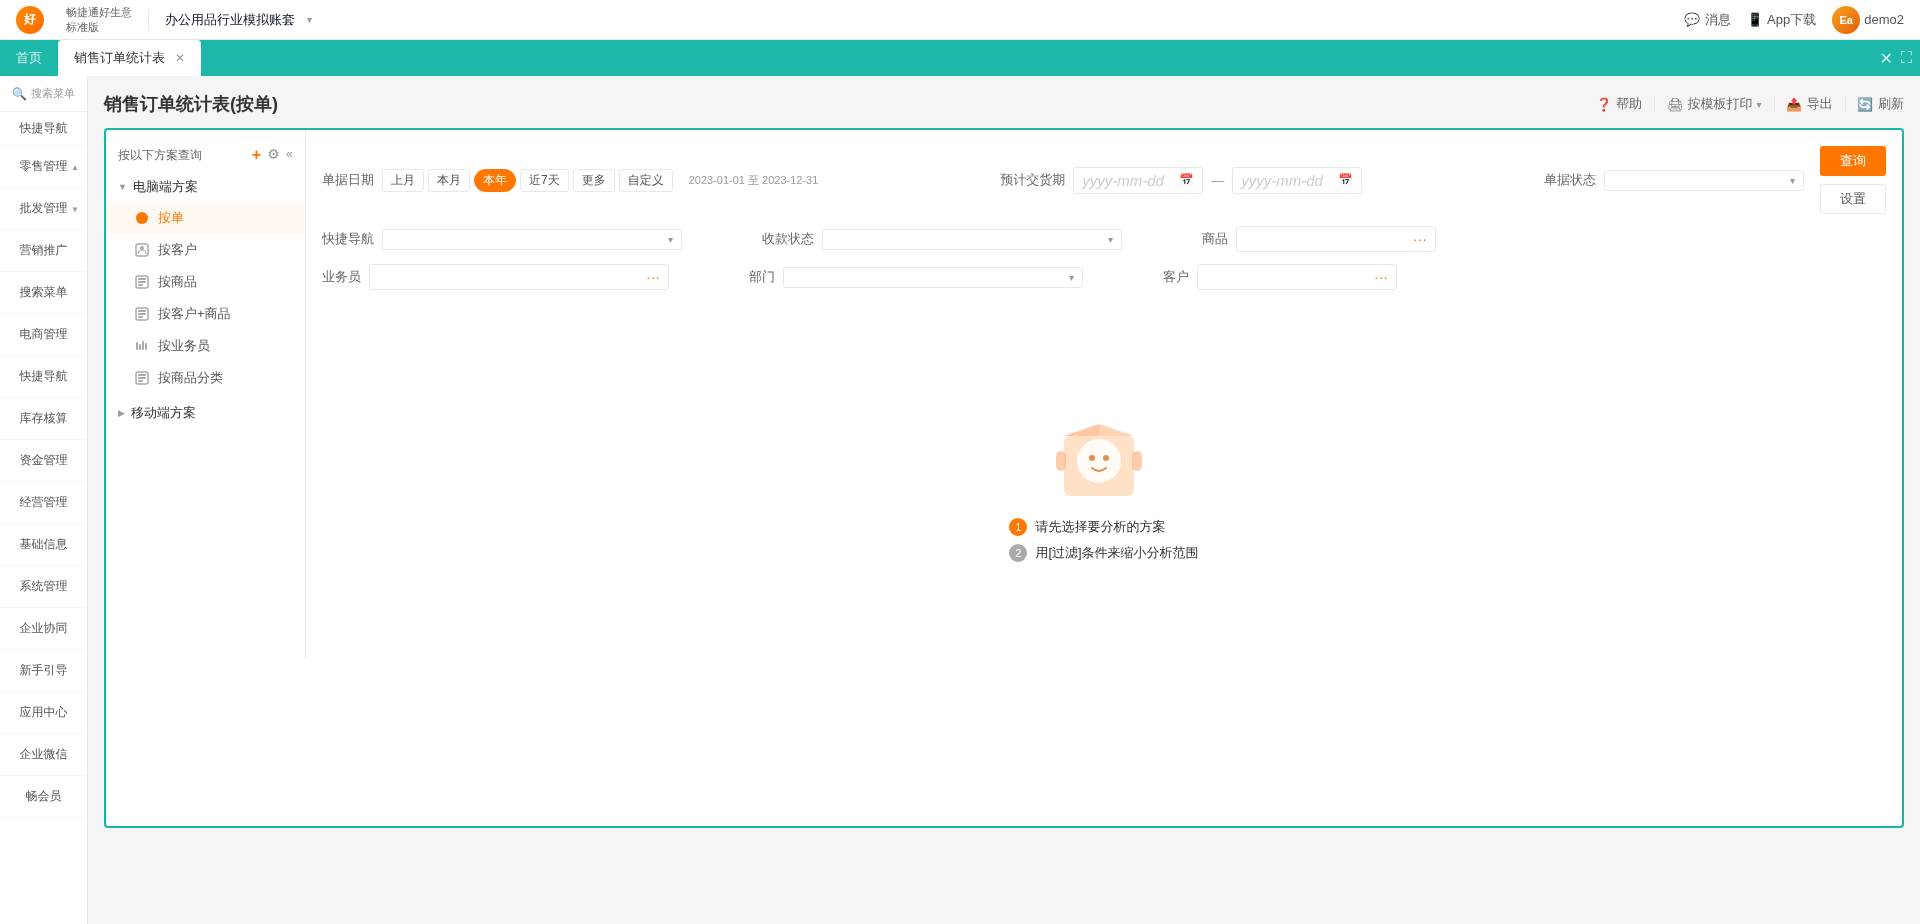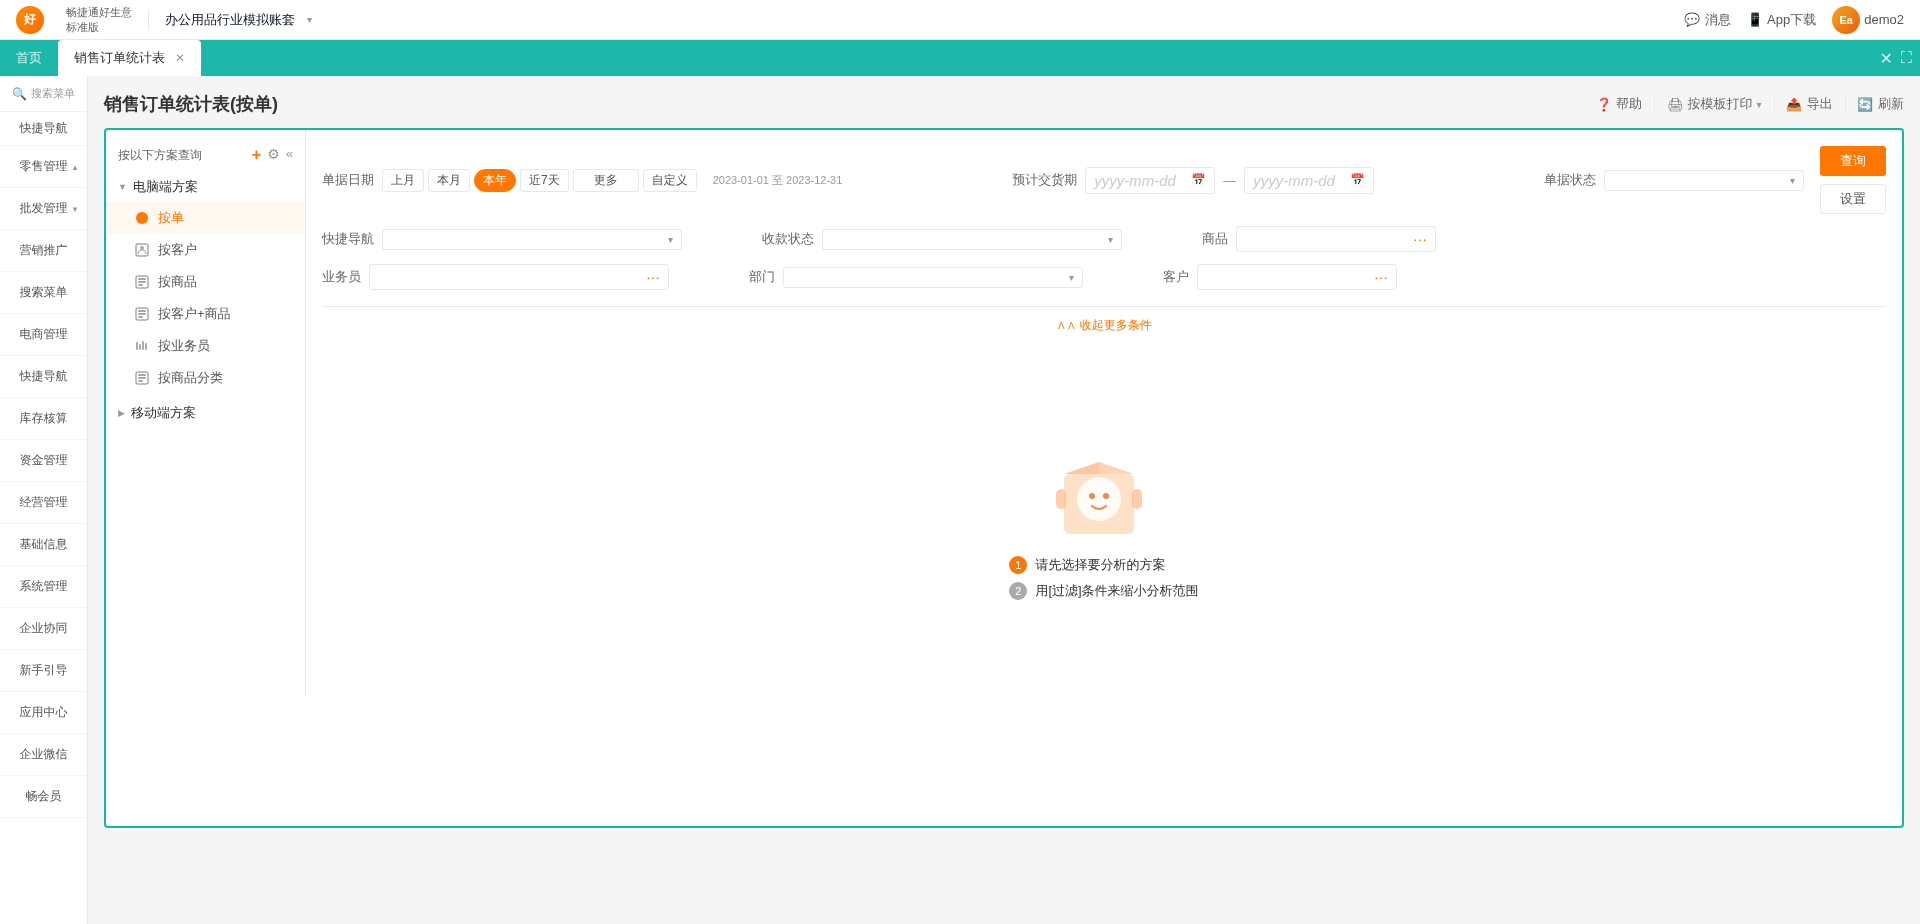--- a/index.html
+++ b/index.html
@@ -235,21 +235,21 @@
       min-width: 130px;
       cursor: pointer;
       background: #fff;
       gap: 4px;
     }
     .date-input-text { color: #ccc; font-size: 15px; flex: 1; font-style: italic; }
     .date-cal-icon { color: #ccc; font-size: 12px; }
     .date-separator { color: #999; }
 
     .more-btn {
-      padding: 2px 20px;
+      padding: 2px 8px;
       border: 1px solid #e8e8e8;
       border-radius: 3px;
       cursor: pointer;
       font-size: 12px;
       color: #555;
       background: #fff;
     }
 
     .custom-btn {
       padding: 2px 8px;
@@ -649,24 +649,20 @@
 
                 <div class="filter-item">
                   <span class="filter-label">客户</span>
                   <div style="flex:1;border:1px solid #e8e8e8;border-radius:3px;padding:4px 8px;min-width:200px;display:flex;justify-content:flex-end;cursor:pointer;">
                     <span class="dots-btn">···</span>
                   </div>
                 </div>
               </div>
             </div>
 
-            <div class="collapse-bar">
-              <span>∧∧</span>
-              <span>收起更多条件</span>
-            </div>
 
             <div class="empty-state">
               <div class="empty-illustration">
                 <svg width="120" height="120" viewBox="0 0 120 120">
 
                   <rect x="20" y="50" width="70" height="60" rx="6" fill="#ffd4b0" opacity="0.7"></rect>
 
                   <path d="M20 50 L55 38 L55 50 Z" fill="#ffb88c" opacity="0.8"></path>
 
                   <path d="M90 50 L55 38 L55 50 Z" fill="#ffc9a0" opacity="0.8"></path>

